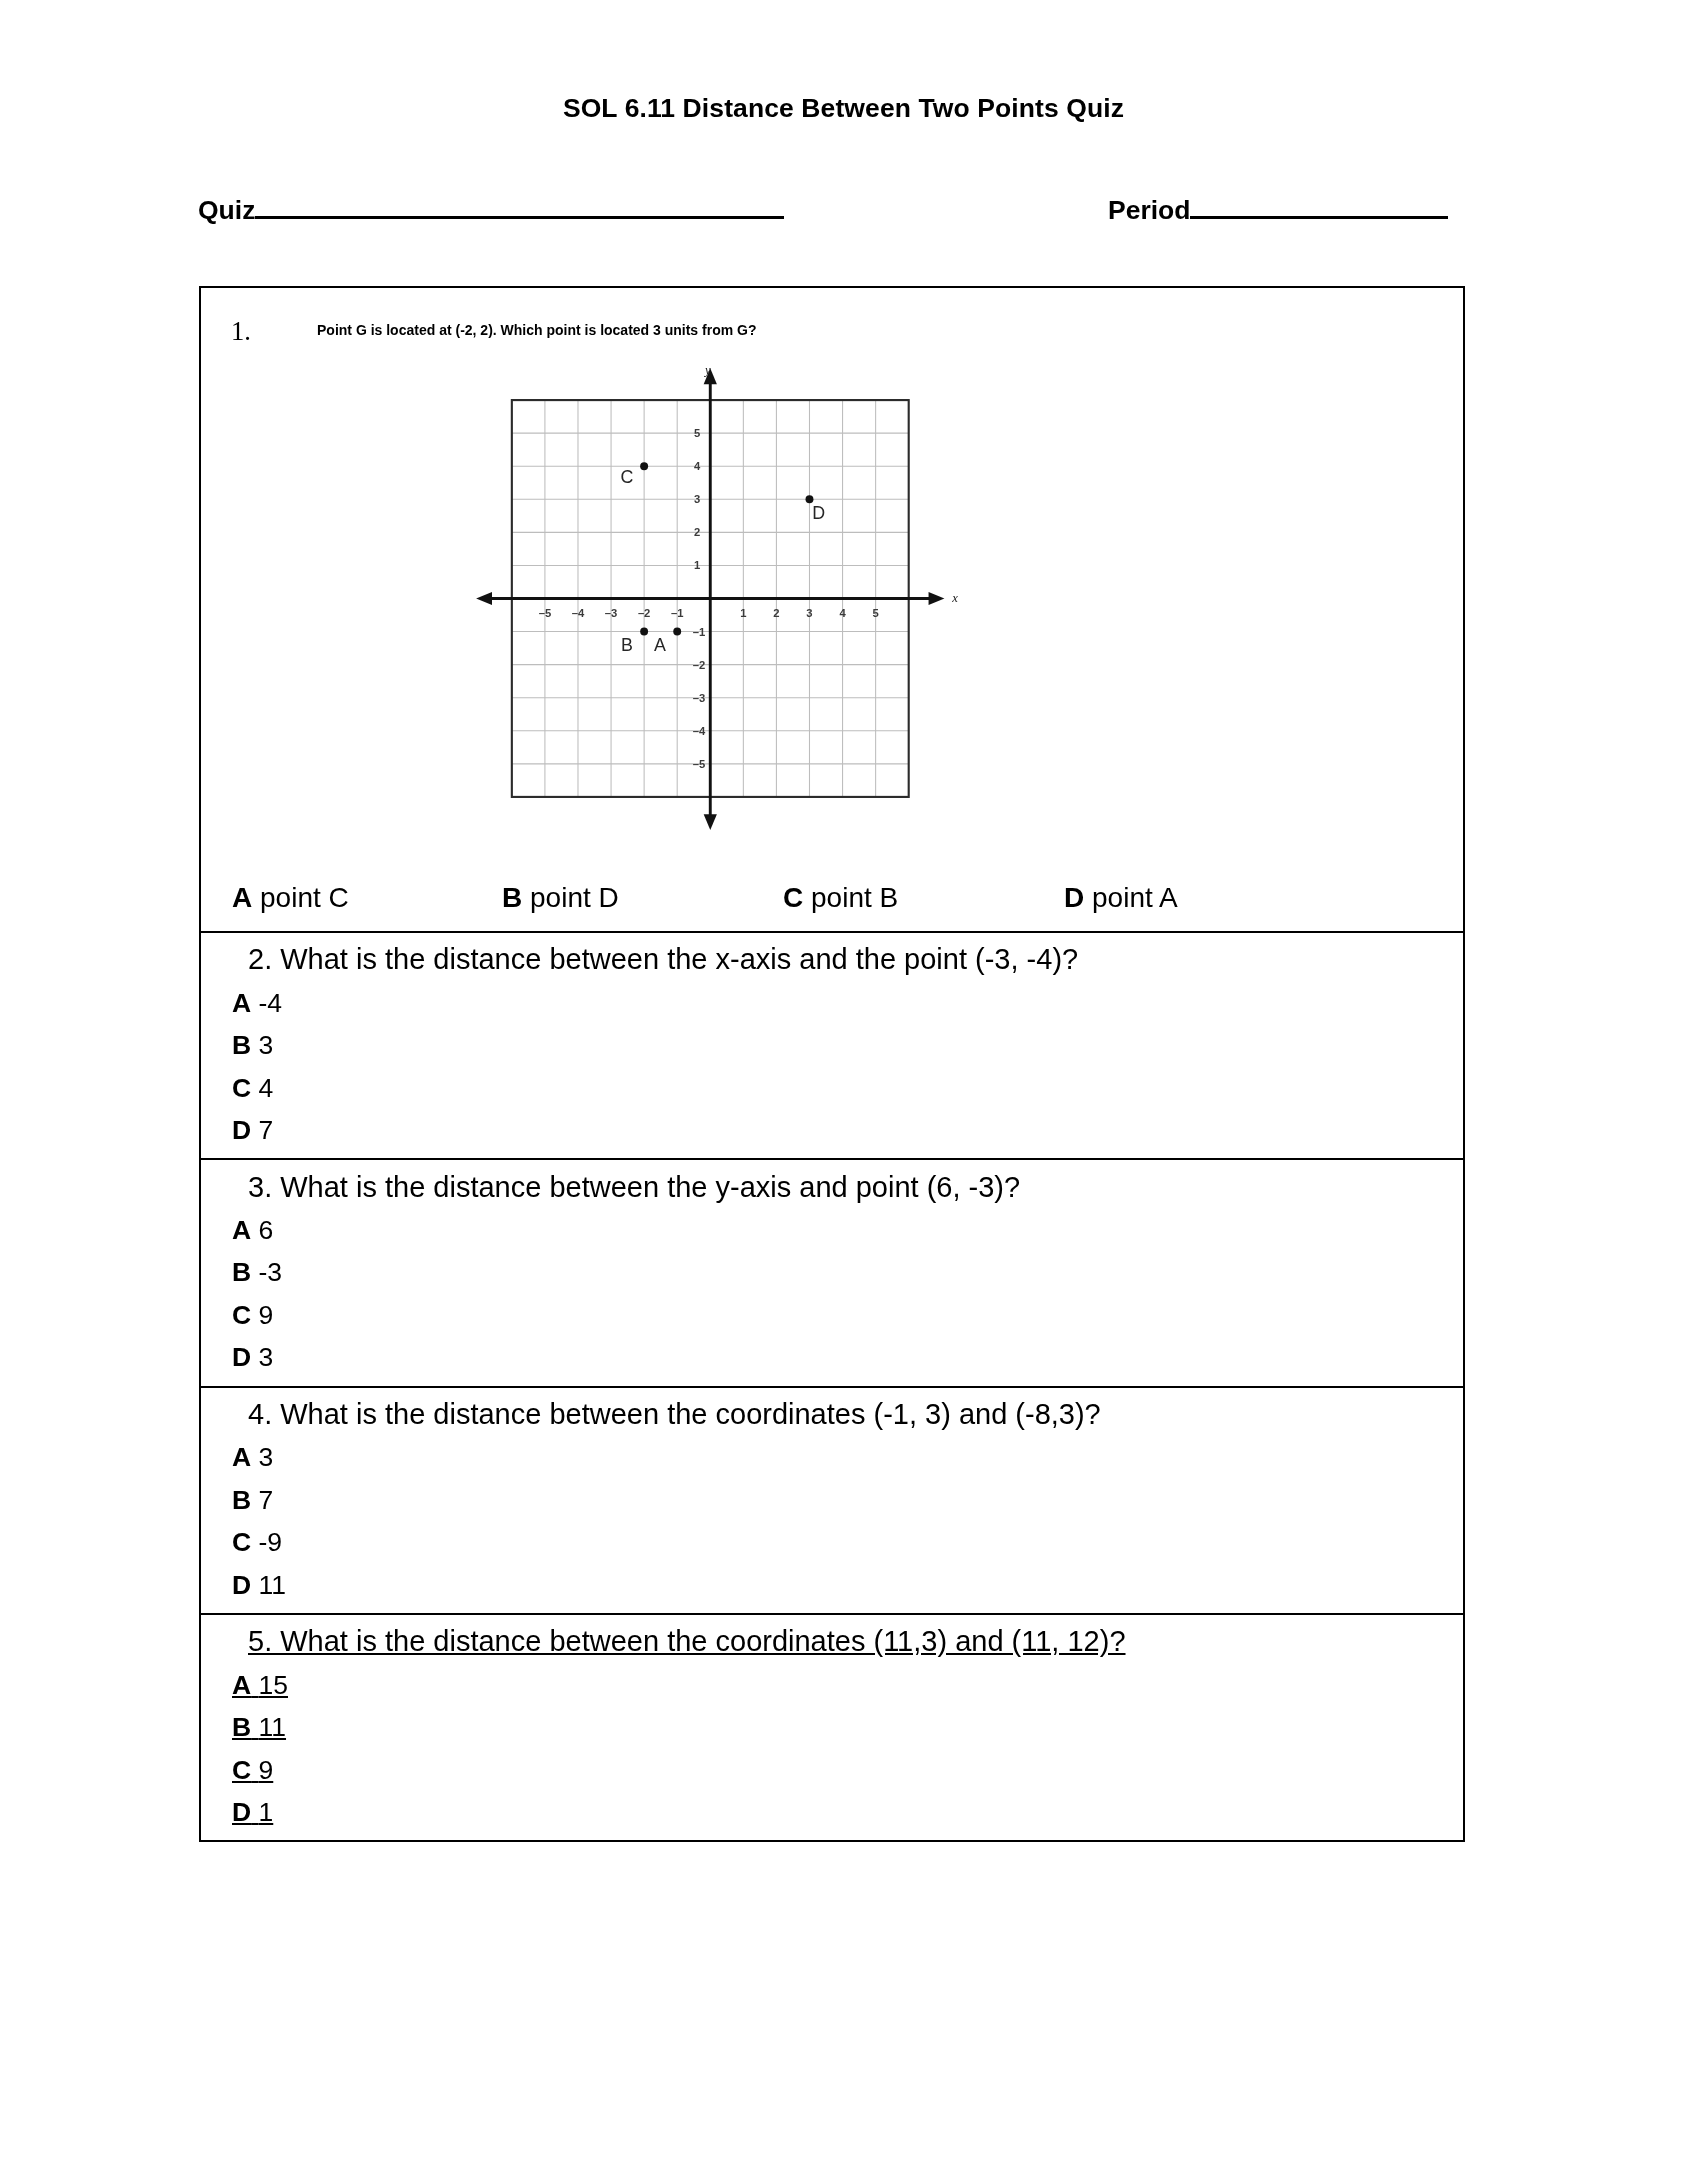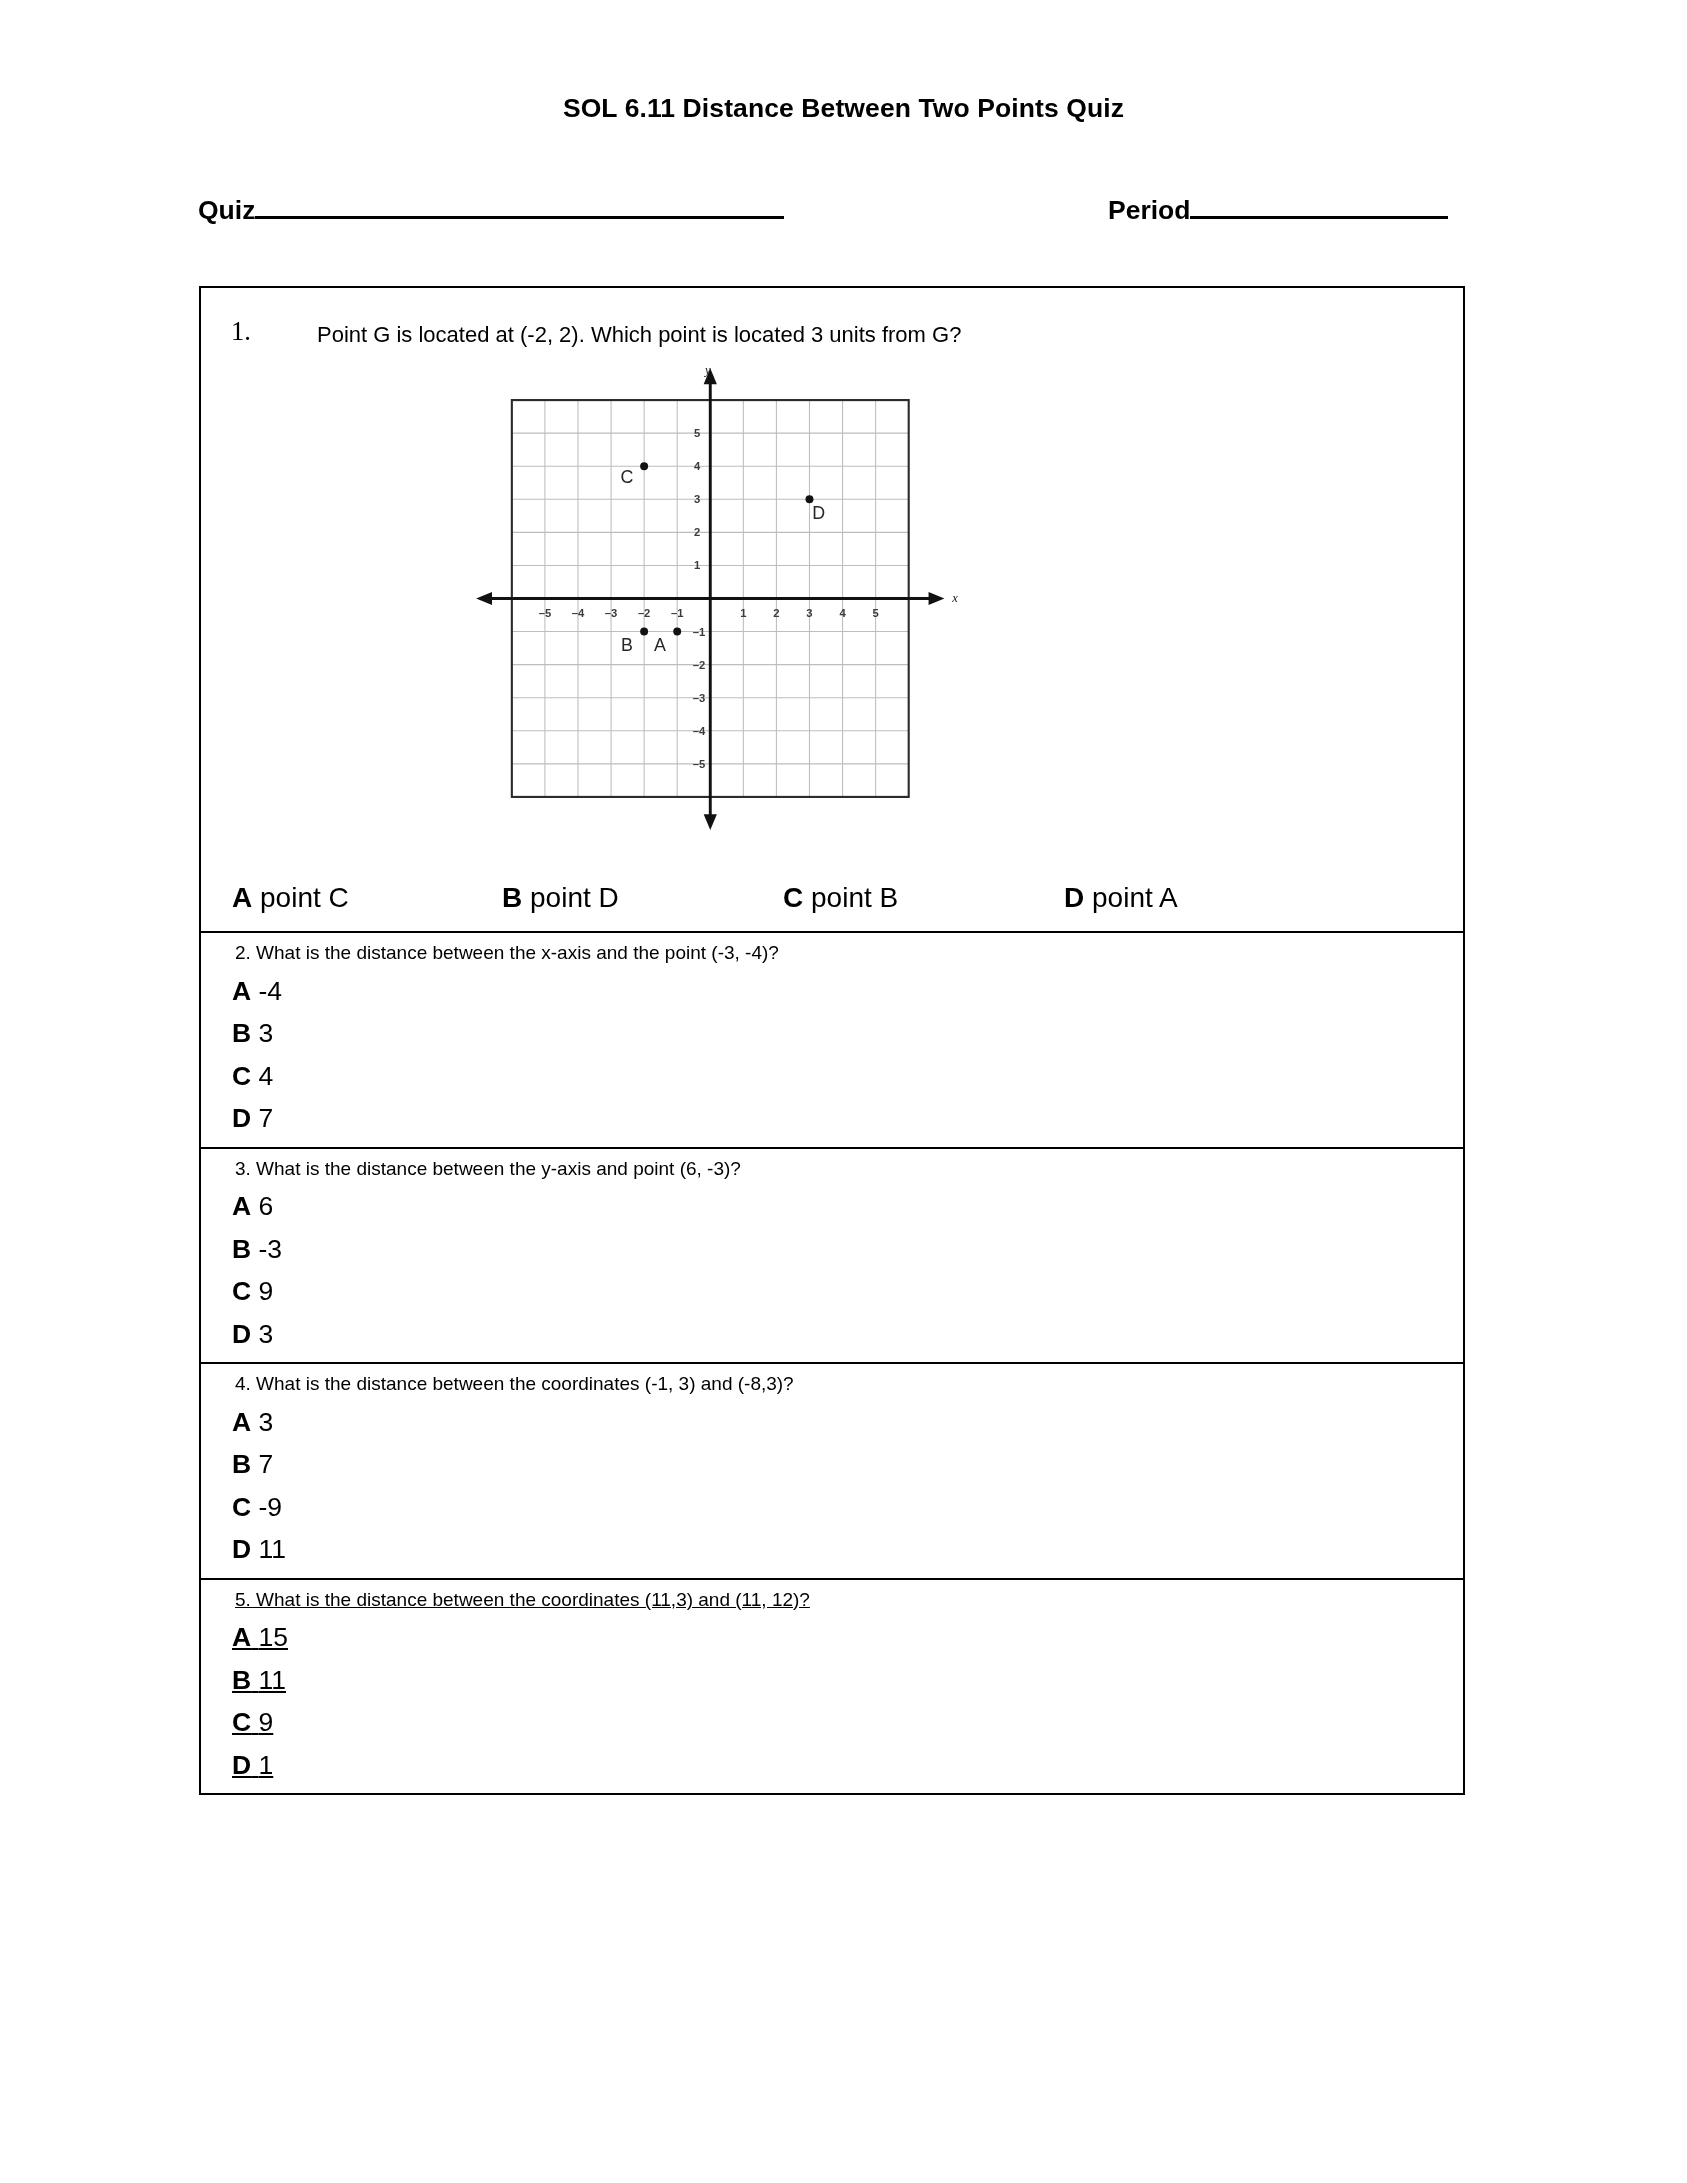--- a/index.html
+++ b/index.html
@@ -87,22 +87,22 @@
     left: 30px;
     top: 28px;
     font-size: 26.5px;
     font-family: "Liberation Serif", serif;
     font-weight: normal;
   }
   .q1-stem {
     position: absolute;
     left: 116px;
     top: 34px;
-    font-size: 22px;
-    font-weight: normal;
+    font-size: 14px;
+    font-weight: bold;
     text-align: right;
   }
 
   
   .graph-wrap {
     position: absolute;
     left: 271px;
     top: 79px;
     width: 503px;
     height: 463px;
@@ -127,23 +127,23 @@
   .c1 { left: 31px; }
   .c2 { left: 301px; }
   .c3 { left: 582px; }
   .c4 { left: 863px; }
 
   
   .qrow.qtext {
     padding: 9.3px 0 12px 0;
   }
   .q-stem {
-    font-size: 19px;
+    font-size: 29px;
     font-weight: normal;
-    padding-left: 34px;
+    padding-left: 47px;
     line-height: 1.18;
     white-space: nowrap;
   }
   .opt {
     font-size: 26.5px;
     padding-left: 31px;
     line-height: 1.18;
     margin-top: 11.2px;
     white-space: nowrap;
   }

